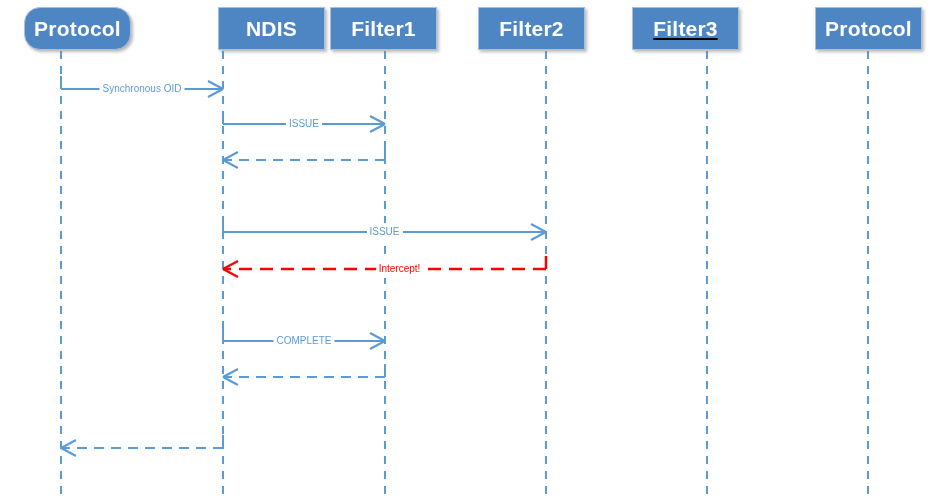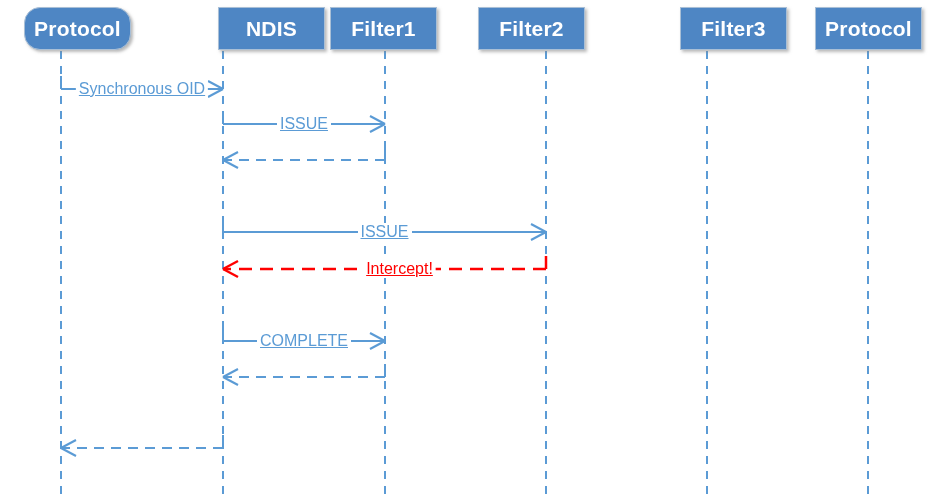--- a/index.html
+++ b/index.html
@@ -26,23 +26,22 @@
     font-size:21px;
     font-weight:700;
     letter-spacing:.2px;
   }
   .msg-label{
     position:absolute;
     transform:translateX(-50%);
     height:18px;line-height:18px;
     background:#ffffff;
     padding:0 3px;
-    font-size:16px;
+    font-size:10px;
     white-space:nowrap;
-    text-decoration:underline;
   }
   .msg-label.blue{color:#5B9BD5;}
   .msg-label.red{color:#FF0000;margin-left:15px;}
 </style>
 </head>
 <body>
 
 <div class="stage">
   <svg width="931" height="497" viewBox="0 0 931 497">
       <line x1="61" y1="51" x2="61" y2="497" stroke="#5B9BD5" stroke-width="2" stroke-dasharray="8,7"></line>
@@ -90,21 +89,21 @@
       </div>
       <div class="actor-box" style="left: 170px; margin-left: 48px;">
         <span>NDIS</span>
       </div>
       <div class="actor-box" style="left: 330px;">
         <span>Filter1</span>
       </div>
       <div class="actor-box" style="left: 478px;">
         <span>Filter2</span>
       </div>
-      <div class="actor-box" style="left: 680px;">
+      <div class="actor-box" style="left: 632px; text-decoration: underline;">
         <span>Filter3</span>
       </div>
       <div class="actor-box" style="left: 815px;">
         <span>Protocol</span>
       </div>
     </div>
   <div>
       <div class="msg-label blue" style="left: 142px; top: 80px;">Synchronous OID</div>
       <div class="msg-label blue" style="left: 304px; top: 115px;">ISSUE</div>
       <div class="msg-label blue" style="left: 384.5px; top: 223px;">ISSUE</div>

